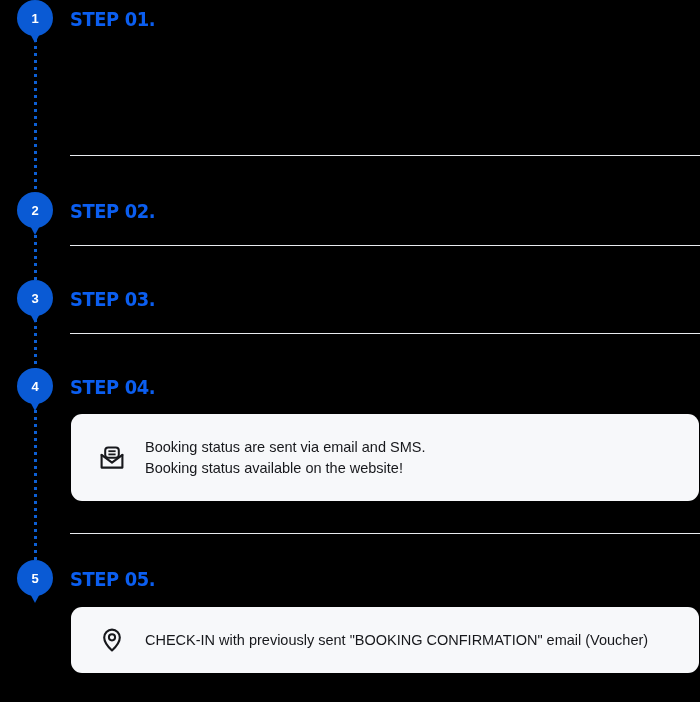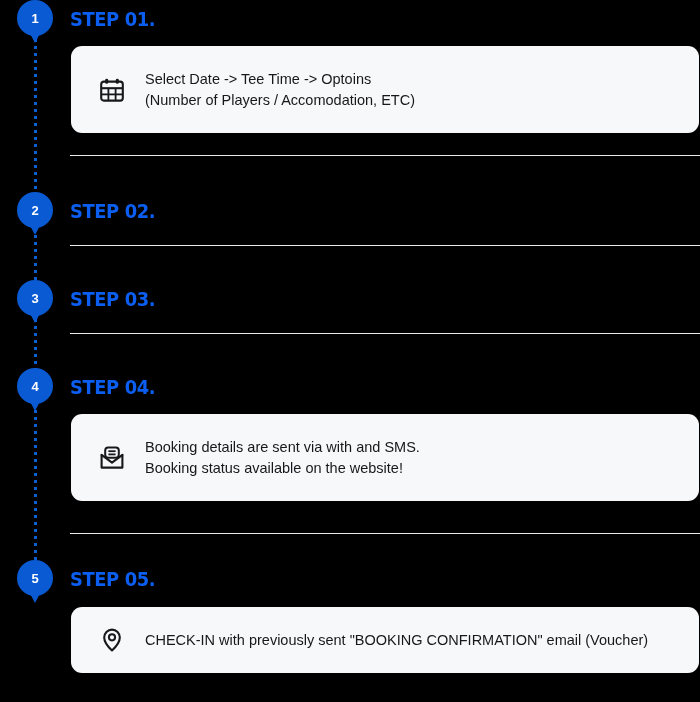--- a/index.html
+++ b/index.html
@@ -120,35 +120,20 @@
 
   <div class="timeline-spine"></div>
 
   <div class="pin" style="top:0px;">
     <div class="pin-tail"></div>
     <div class="pin-body"></div>
     <div class="pin-num">1</div>
   </div>
   <div class="step-title" style="top:8px;">STEP 01.</div>
 
-  <div class="card" style="top:46px; height:87px;">
-    <div class="card-icon">
-      <svg width="26" height="26" viewBox="0 0 26 26" fill="none">
-        <rect x="2.2" y="4.6" width="21.6" height="19" rx="2.6" stroke="#17181c" stroke-width="2.1"></rect>
-        <line x1="2.2" y1="11.2" x2="23.8" y2="11.2" stroke="#17181c" stroke-width="2.1"></line>
-        <line x1="9.4" y1="11.4" x2="9.4" y2="23.6" stroke="#17181c" stroke-width="1.8"></line>
-        <line x1="16.6" y1="11.4" x2="16.6" y2="23.6" stroke="#17181c" stroke-width="1.8"></line>
-        <line x1="2.4" y1="17.4" x2="23.6" y2="17.4" stroke="#17181c" stroke-width="1.8"></line>
-        <rect x="6.2" y="1.8" width="3" height="5" rx="1.4" fill="#17181c"></rect>
-        <rect x="16.8" y="1.8" width="3" height="5" rx="1.4" fill="#17181c"></rect>
-      </svg>
-    </div>
-    <div class="card-text">Select Date -&gt; Tee Time -&gt; Optoins
-(Number of Players / Accomodation, ETC)</div>
-  </div>
 
   <div class="divider" style="top:155px;"></div>
 
   <div class="pin" style="top:192px;">
     <div class="pin-tail"></div>
     <div class="pin-body"></div>
     <div class="pin-num">2</div>
   </div>
   <div class="step-title" style="top:200px;">STEP 02.</div>
 
@@ -173,21 +158,21 @@
   <div class="card" style="top:414px; height:87px;">
     <div class="card-icon">
       <svg width="26" height="26" viewBox="0 0 26 26" fill="none">
         <rect x="6.2" y="2.6" width="13.6" height="10.2" rx="3" stroke="#17181c" stroke-width="2"></rect>
         <line x1="9.4" y1="6.2" x2="16.6" y2="6.2" stroke="#17181c" stroke-width="1.8"></line>
         <line x1="9.4" y1="9.4" x2="16.6" y2="9.4" stroke="#17181c" stroke-width="1.8"></line>
         <path d="M2.6 9.6 L2.6 22.6 L23.4 22.6 L23.4 9.6" stroke="#17181c" stroke-width="2.1" stroke-linejoin="round"></path>
         <path d="M2.6 9.9 L13 17.6 L23.4 9.9" stroke="#17181c" stroke-width="2.1" stroke-linejoin="round" stroke-linecap="round"></path>
       </svg>
     </div>
-    <div class="card-text">Booking details are sent via with and SMS.
+    <div class="card-text">Booking status are sent via email and SMS.
 Booking status available on the website!</div>
   </div>
 
   <div class="divider" style="top:533px;"></div>
 
   <div class="pin" style="top:560px;">
     <div class="pin-tail"></div>
     <div class="pin-body"></div>
     <div class="pin-num">5</div>
   </div>

